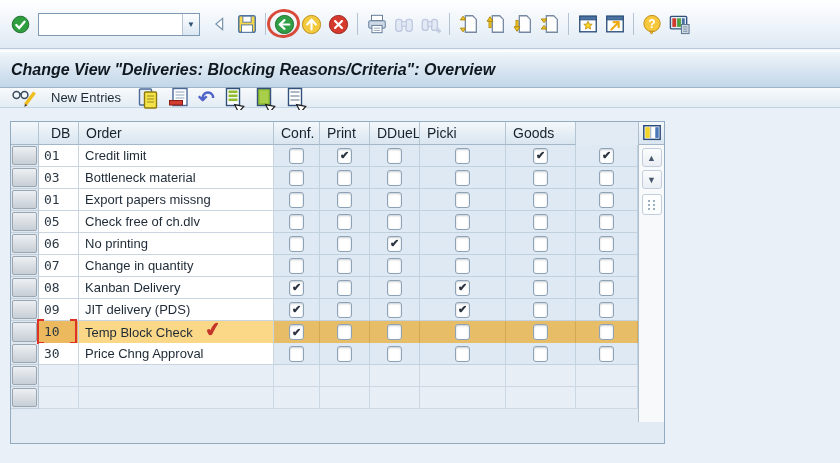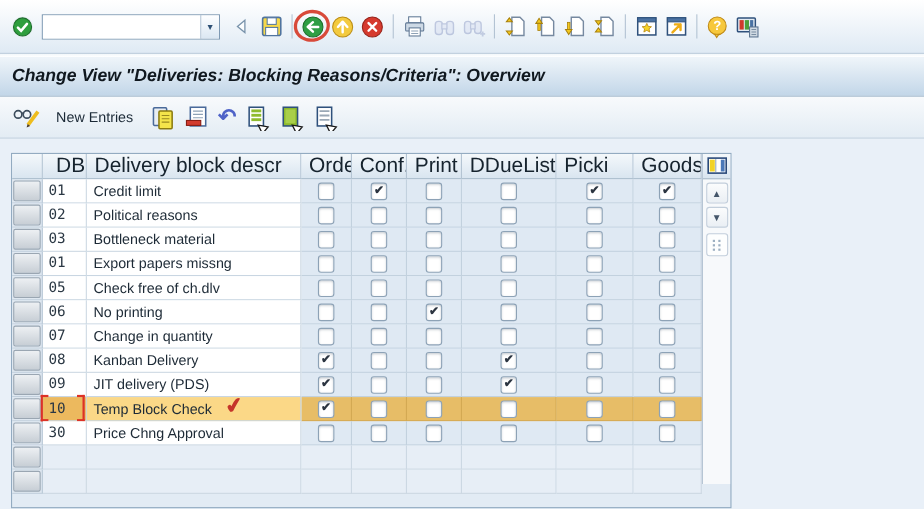--- a/index.html
+++ b/index.html
@@ -24,39 +24,39 @@
     font-size:8px; color:#2d4f74; background:linear-gradient(#fdfeff,#dbe7f2); border-left:1px solid #b7c7d7; }
   .anno-ring { position:absolute; left:-4px; top:-2px; width:33px; height:29px;
     border:3px solid #d84a3a; border-radius:50%; transform:rotate(-8deg); pointer-events:none; }
 
   
   .title-bar { height:36px; background:linear-gradient(#eff5fa,#c2d6e8);
     border-bottom:1px solid #9eb5c9; display:flex; align-items:center; padding:0 11px; }
   .title-bar span { font-size:16px; font-weight:bold; font-style:italic; color:#10181f; }
 
   
-  .app-toolbar { height:38px; background:linear-gradient(#f8fafc,#e3ecf4);
+  .app-toolbar { height:20px; background:linear-gradient(#f8fafc,#e3ecf4);
     border-bottom:1px solid #c3d2e0; display:flex; align-items:center; padding:0 9px; gap:3px; }
   .app-btn { border:none; background:transparent; height:28px; display:flex; align-items:center;
     justify-content:center; padding:0 2px; flex:none; }
   .new-entries { font-size:13px; color:#1b2936; padding:0 10px 0 8px; }
   .undo-glyph { font-size:20px; font-weight:bold; color:#4f63c8; line-height:1; }
 
   
   .content { height:336px; padding:13px 0 0 10px; position:relative; }
   .tbl { width:655px; height:323px; border:1px solid #93abc1; background:#e2ebf4; overflow:hidden; }
   .tbl-title { height:23px; line-height:22px; padding-left:8px; font-size:13px; color:#14202c;
     background:linear-gradient(#dcе9f4,#c3d7e9); background:linear-gradient(#dce9f4,#c3d7e9);
     border-bottom:1px solid #a5bacc; }
   .tbl-main { display:flex; height:300px; }
   .grid { width:627px; flex:none; }
   .trow { display:grid; grid-template-columns:28px 40px 195px 46px 50px 50px 86px 70px 62px; height:22px; }
   .thead { height:23px; }
   .hc { background:linear-gradient(#f4f8fb,#d9e5f0); border-right:1px solid #b4c4d3;
-    border-bottom:1px solid #a3b7c8; font-size:19px; color:#16232e; line-height:22px;
+    border-bottom:1px solid #a3b7c8; font-size:14px; color:#16232e; line-height:22px;
     padding-left:7px; white-space:nowrap; overflow:hidden; }
   .hc.hsel { padding:0; }
   .hc.hdb { padding-left:12px; }
   .c-sel { background:#dfe8f1; border-right:1px solid #b4c4d3; border-bottom:1px solid #c3d0dd;
     display:flex; padding:1px; }
   .sel-btn { flex:1; border:1px solid #9aa6b2; border-radius:2px;
     background:linear-gradient(#edf0f3,#c7ced5); padding:0; }
   .c-txt { background:#fff; border-right:1px solid #c9d6e2; border-bottom:1px solid #c9d6e2;
     font-size:13px; color:#1d2a36; line-height:21px; padding-left:6px; white-space:nowrap;
     overflow:visible; position:relative; }
@@ -299,21 +299,20 @@
     </button>
   </div>
 
   <div class="content">
     <div class="tbl">
       <div class="tbl-main">
         <div class="grid">
           <div class="trow thead">
               <div class="hc hsel"></div>
               <div class="hc hdb">DB</div>
-              <div class="hc">Delivery block descr</div>
               <div class="hc">Order</div>
               <div class="hc">Conf.</div>
               <div class="hc">Print</div>
               <div class="hc">DDueList</div>
               <div class="hc">Picki</div>
               <div class="hc">Goods</div>
             </div>
           <div>
               <div class="trow">
                 <div class="c-sel">
@@ -331,45 +330,20 @@
                   <div class="cb"></div>
                 </div>
                 <div class="c-chk">
                   <div class="cb"></div>
                 </div>
                 <div class="c-chk">
                   <div class="cb checked">✔</div>
                 </div>
                 <div class="c-chk">
                   <div class="cb checked">✔</div>
-                </div>
-              </div>
-              <div class="trow">
-                <div class="c-sel">
-                  <button class="sel-btn"></button>
-                </div>
-                <div class="c-txt c-db">02</div>
-                <div class="c-txt c-descr">Political reasons</div>
-                <div class="c-chk">
-                  <div class="cb"></div>
-                </div>
-                <div class="c-chk">
-                  <div class="cb"></div>
-                </div>
-                <div class="c-chk">
-                  <div class="cb"></div>
-                </div>
-                <div class="c-chk">
-                  <div class="cb"></div>
-                </div>
-                <div class="c-chk">
-                  <div class="cb"></div>
-                </div>
-                <div class="c-chk">
-                  <div class="cb"></div>
                 </div>
               </div>
               <div class="trow">
                 <div class="c-sel">
                   <button class="sel-btn"></button>
                 </div>
                 <div class="c-txt c-db">03</div>
                 <div class="c-txt c-descr">Bottleneck material</div>
                 <div class="c-chk">
                   <div class="cb"></div>

